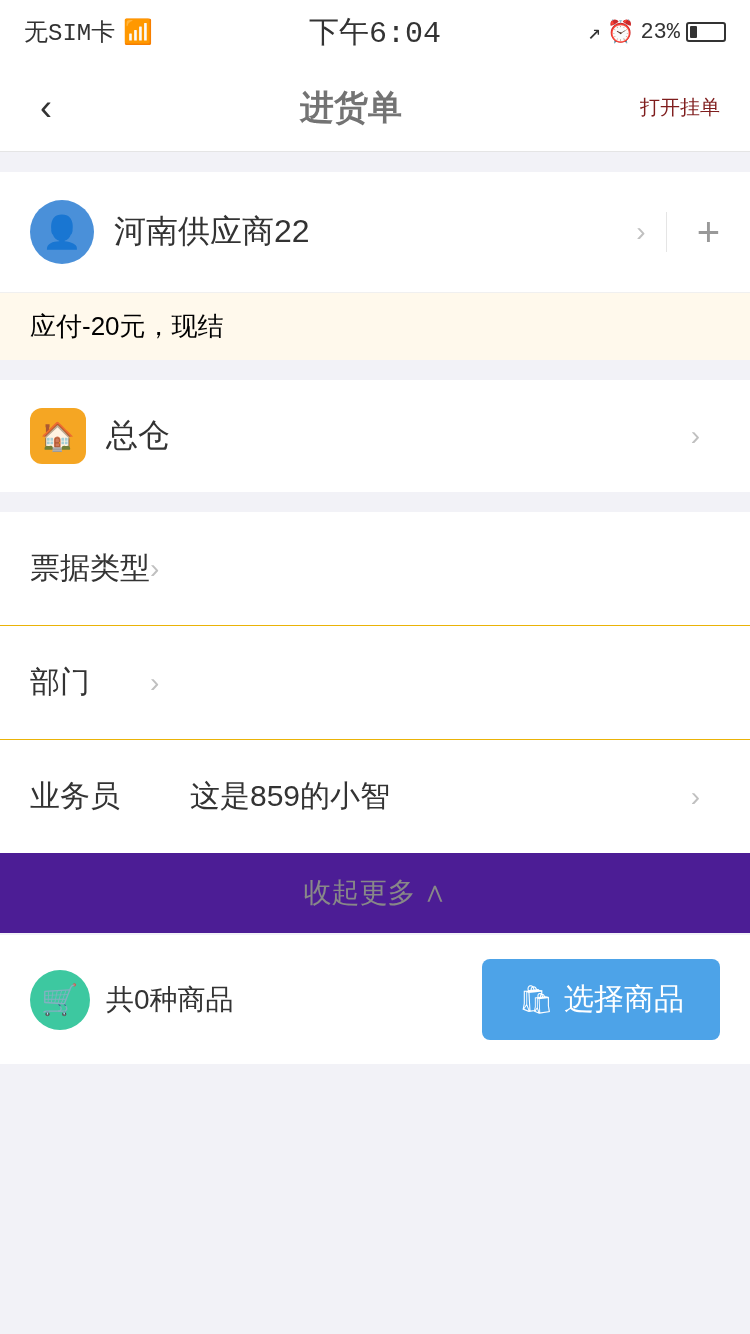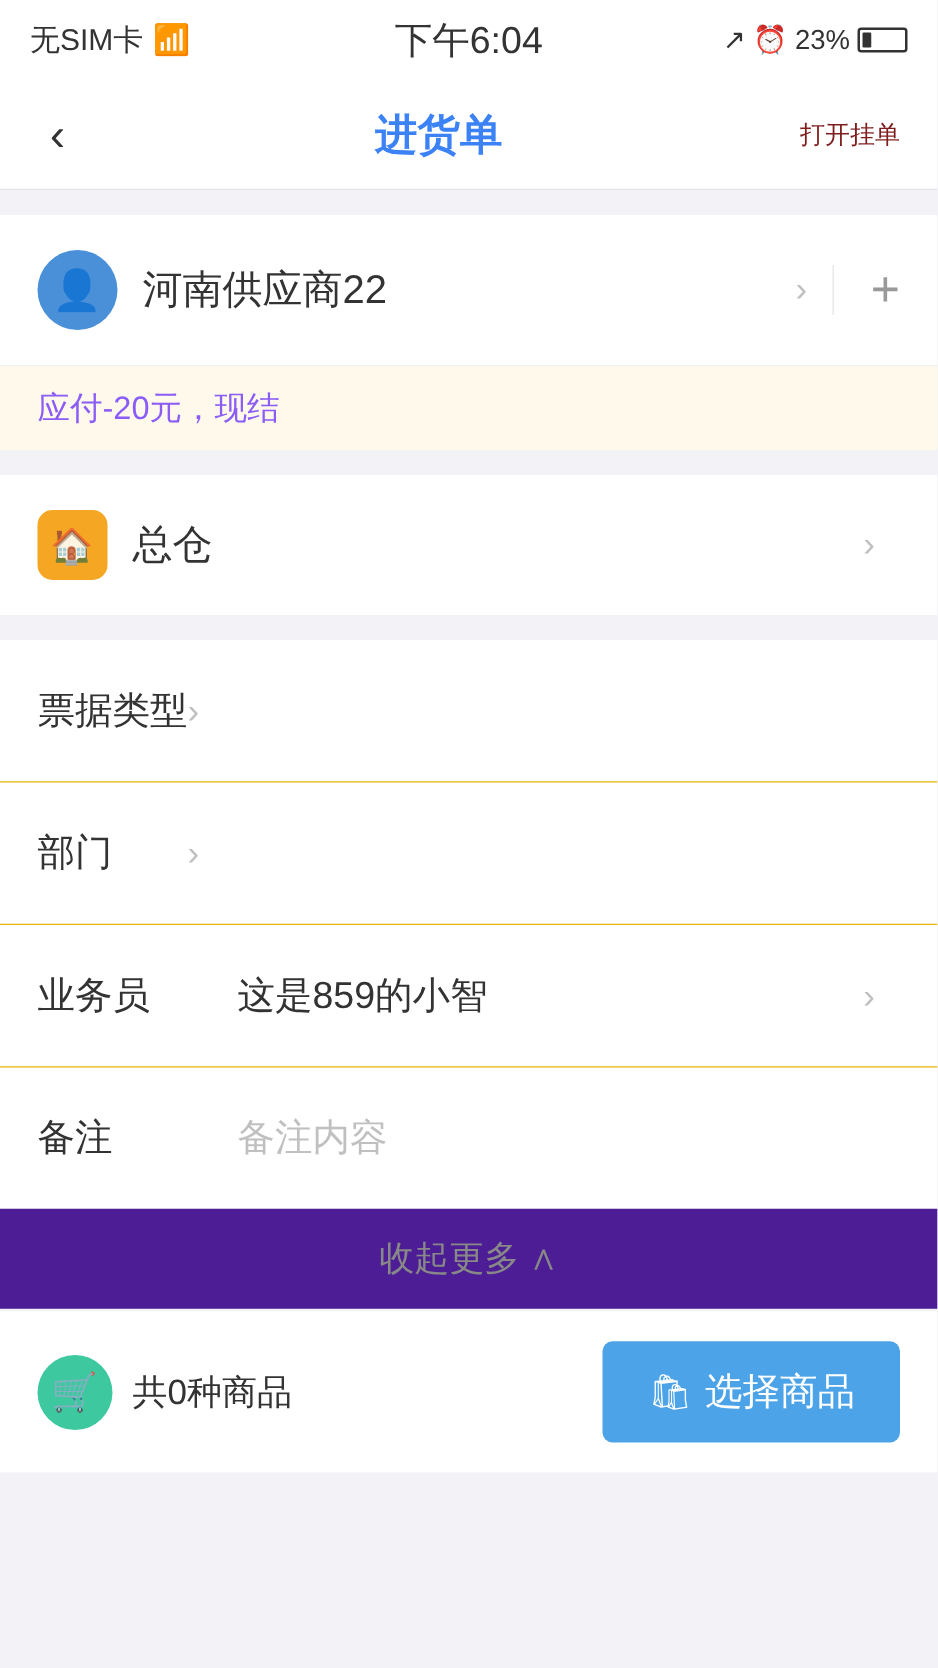--- a/index.html
+++ b/index.html
@@ -18,20 +18,21 @@
     .status-bar {
       width: 750px;
       height: 64px;
       background: #fff;
       display: flex;
       align-items: center;
       justify-content: space-between;
       padding: 0 24px;
       font-size: 24px;
       color: #333;
+      font-family: Liberation Mono, monospace;
     }
     .status-left {
       display: flex;
       align-items: center;
       gap: 8px;
       font-size: 24px;
     }
     .status-center {
       font-size: 30px;
       font-weight: 500;
@@ -75,21 +76,21 @@
     }
     .nav-back {
       font-size: 36px;
       color: #333;
       cursor: pointer;
       padding: 10px;
     }
     .nav-title {
       font-size: 34px;
       font-weight: 600;
-      color: #3b82f6;
+      color: #737373;
     }
     .nav-action {
       font-size: 20px;
       color: #7f1d1d;
       cursor: pointer;
     }
 
     
     .section-gap {
       height: 20px;
@@ -143,21 +144,21 @@
       font-size: 40px;
       color: #999;
       cursor: pointer;
     }
 
     
     .notice-bar {
       background: #fff9ec;
       padding: 16px 30px;
       font-size: 26px;
-      color: #8b5cf6;
+      color: #000000;
     }
 
     
     .warehouse-row {
       display: flex;
       align-items: center;
       padding: 28px 30px;
       background: #fff;
       margin-top: 20px;
     }
@@ -333,24 +334,20 @@
     <span class="form-label">部门</span>
     <span class="chevron-right">›</span>
   </div>
 
   <div class="form-row">
     <span class="form-label">业务员</span>
     <span class="form-value">这是859的小智</span>
     <span class="chevron-right">›</span>
   </div>
 
-  <div class="form-row">
-    <span class="form-label">备注</span>
-    <span class="form-value placeholder">备注内容</span>
-  </div>
 </div>
 
 <div class="collapse-row">
   <span>收起更多 ∧</span>
 </div>
 
 <div class="bottom-bar">
   <div class="goods-count-area">
     <div class="goods-icon-circle">
       <span>🛒</span>

